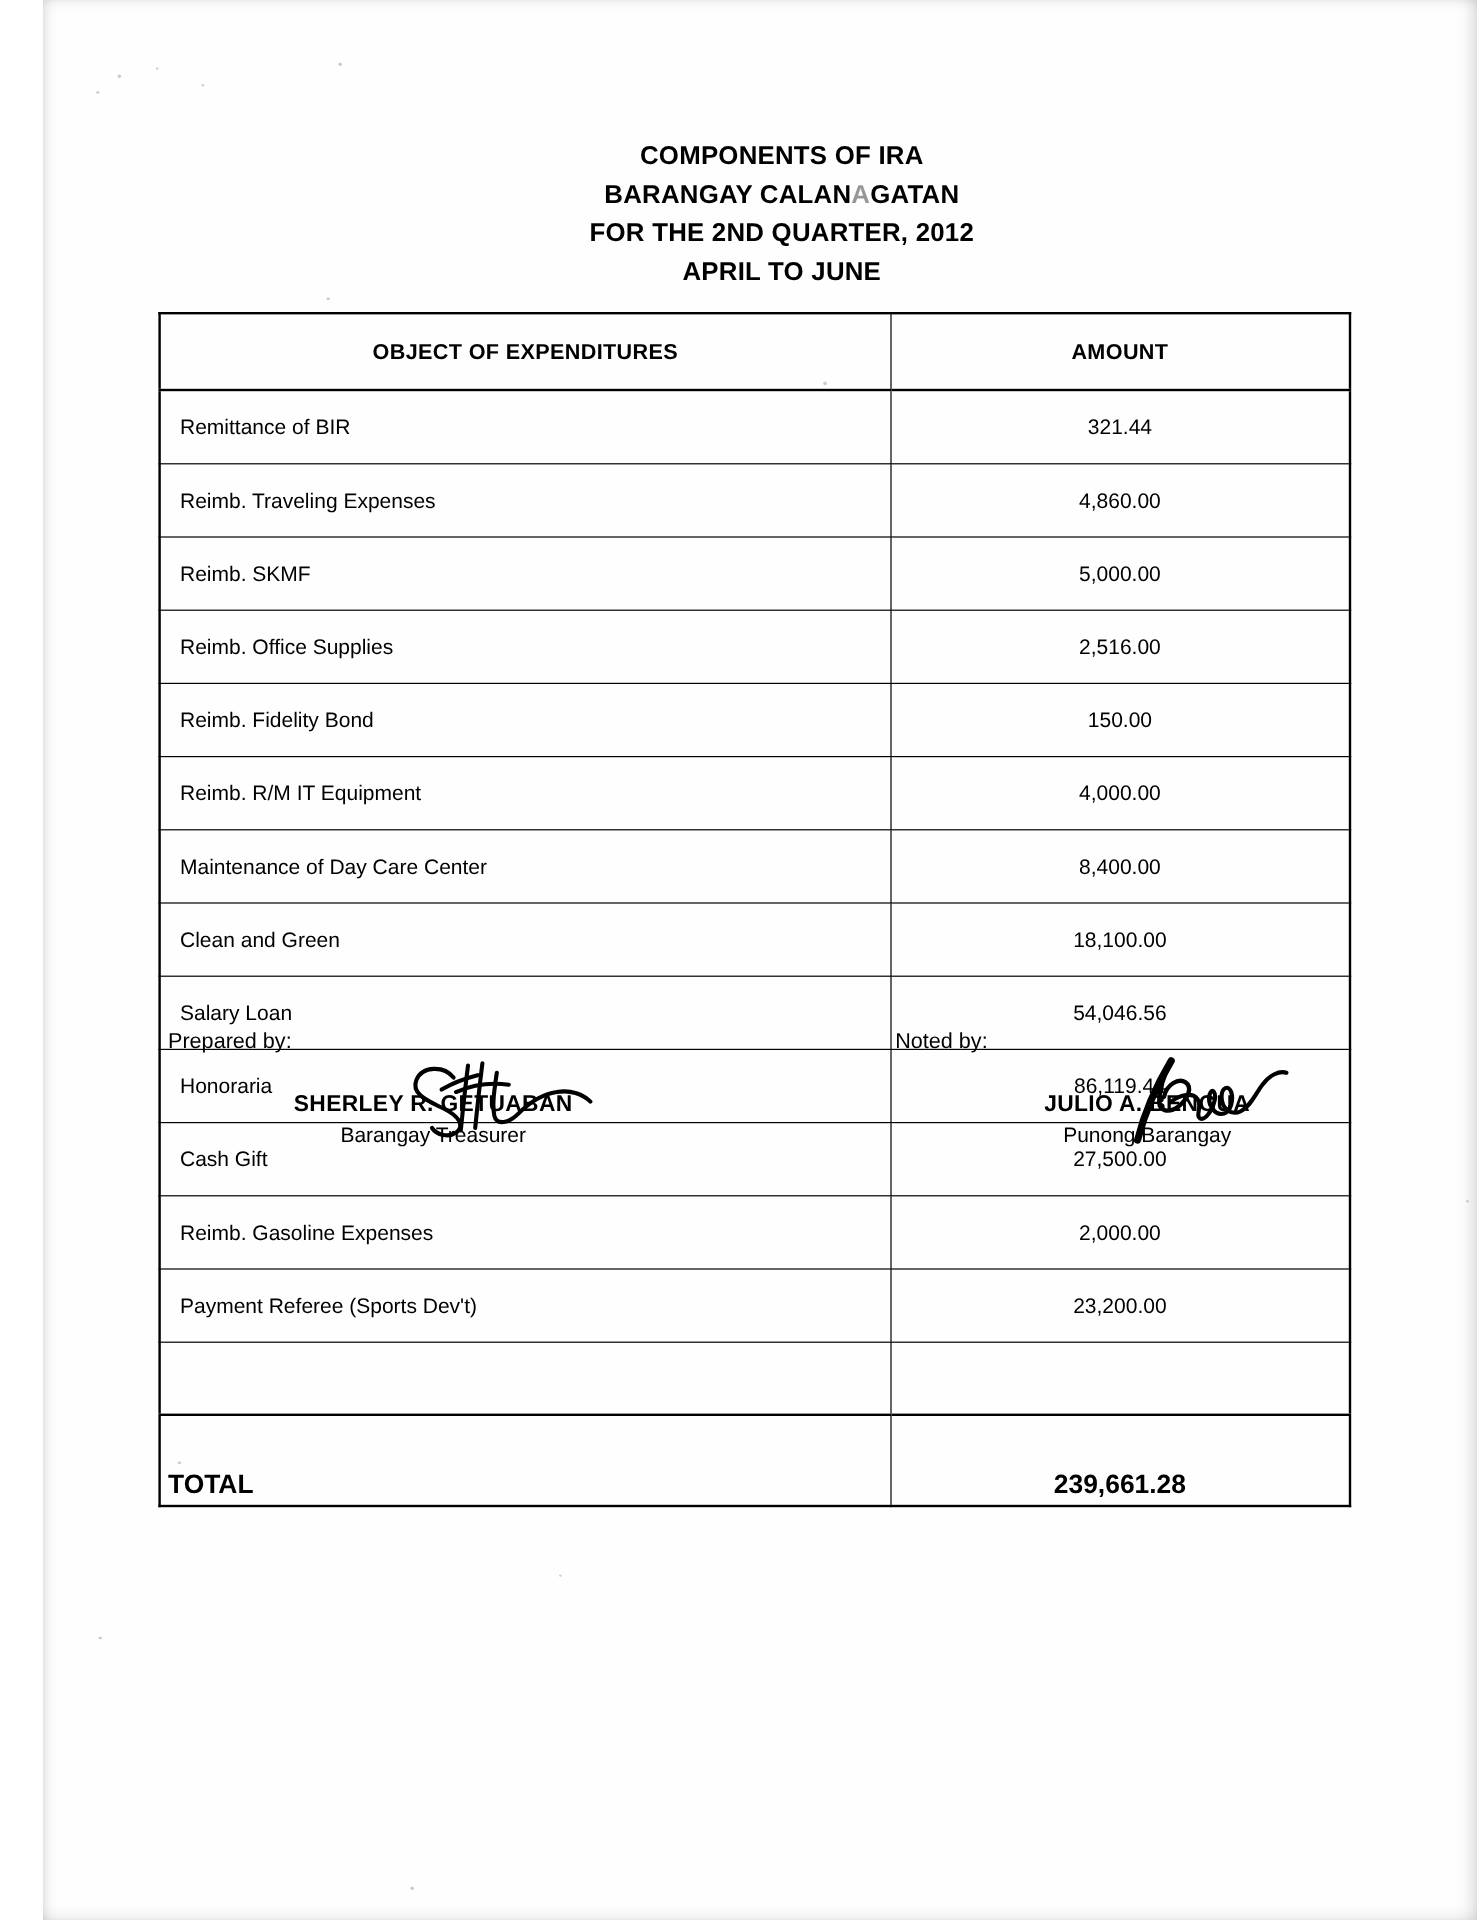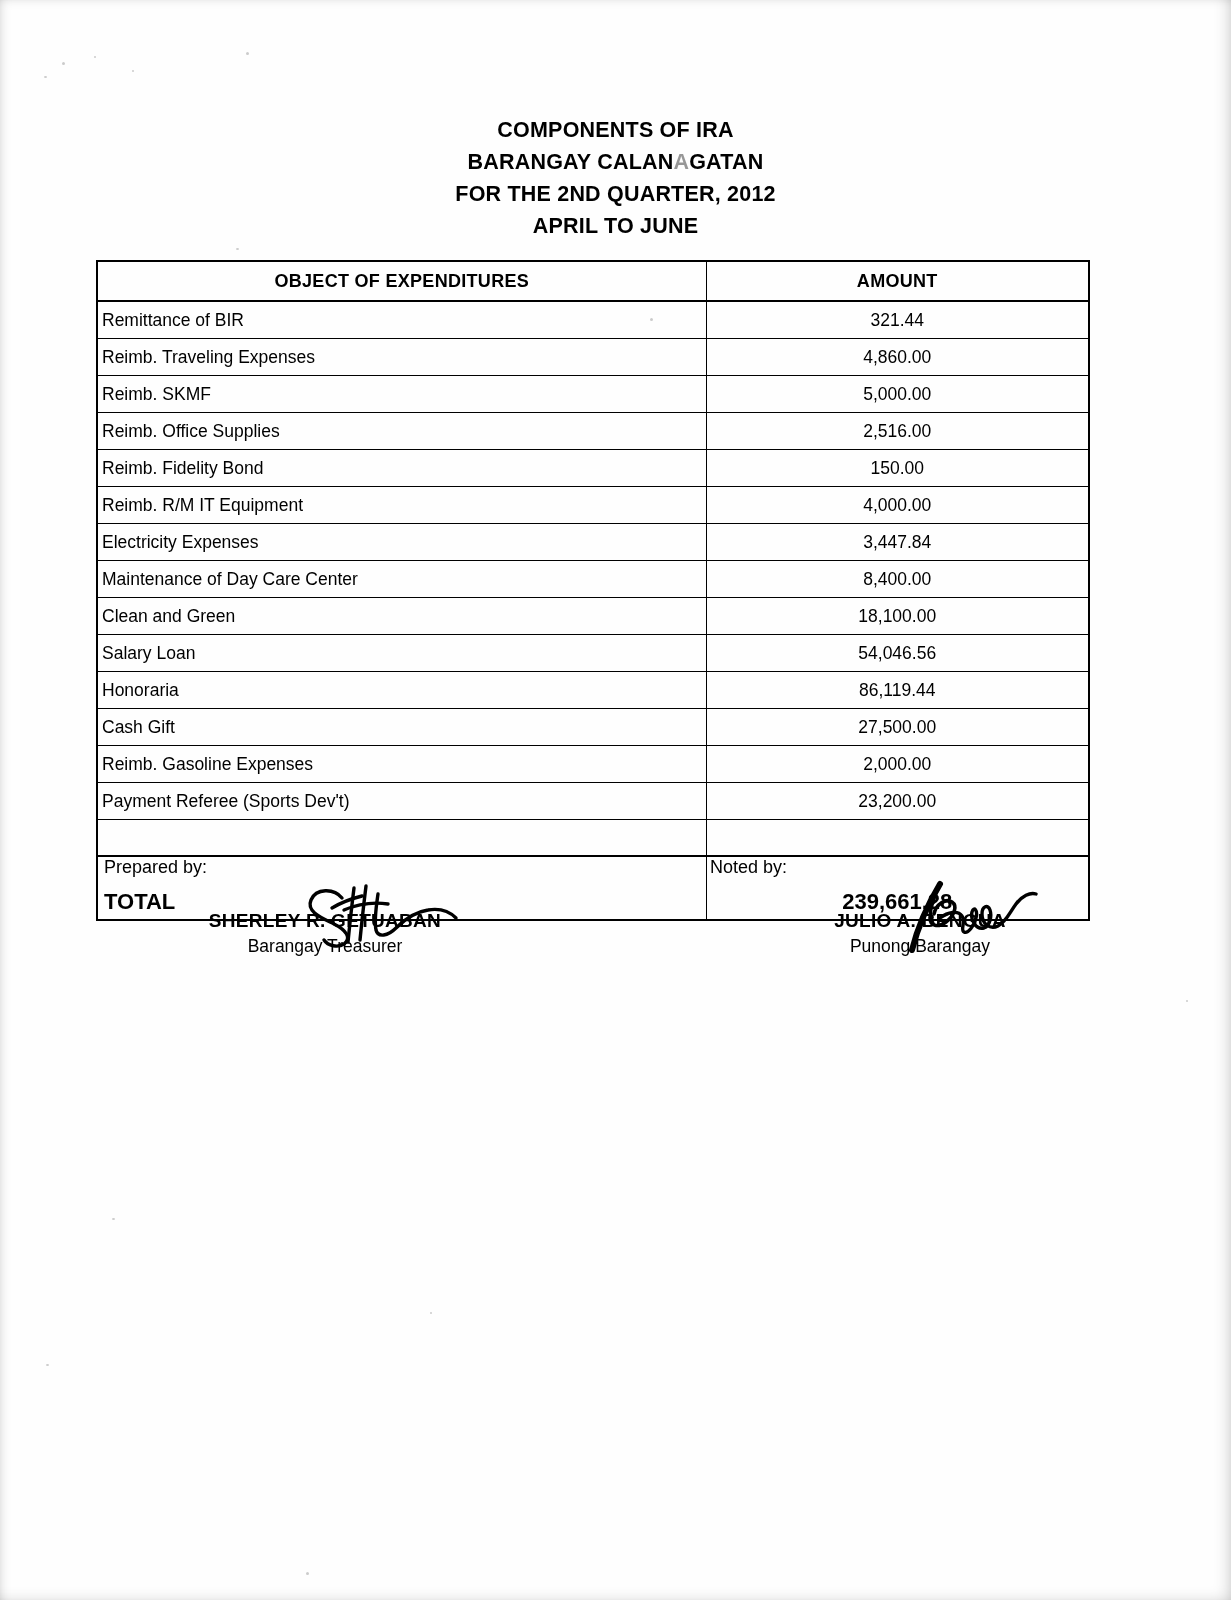--- a/index.html
+++ b/index.html
@@ -14,20 +14,21 @@
     font-family: "Liberation Sans", sans-serif;
     color: #000000;
     overflow: hidden;
   }
 
   
   .page {
     position: absolute;
     inset: 0;
     background: #fefefe;
+    margin-left: 36px;
   }
   .page::after {
     content: "";
     position: absolute;
     left: 0; top: 0; right: 0; bottom: 0;
     box-shadow: inset 6px 4px 14px -10px rgba(0,0,0,0.35),
                 inset -10px -6px 18px -12px rgba(0,0,0,0.30);
     pointer-events: none;
   }
 
@@ -57,21 +58,21 @@
     top: 260px;
     width: 992px;
   }
   table.ira {
     border-collapse: collapse;
     width: 992px;
     table-layout: fixed;
   }
   table.ira td, table.ira th {
     border: 1.6px solid #000;
-    padding: 4px;
+    padding: 16px;
     font-size: 17.5px;
     font-weight: normal;
     vertical-align: middle;
   }
   table.ira thead th {
     height: 30px;
     text-align: center;
     font-weight: bold;
     font-size: 18px;
     letter-spacing: 0.3px;
@@ -214,24 +215,20 @@
             <td class="label">Reimb. Office Supplies</td>
             <td class="amount">2,516.00</td>
           </tr>
           <tr>
             <td class="label">Reimb. Fidelity Bond</td>
             <td class="amount">150.00</td>
           </tr>
           <tr>
             <td class="label">Reimb. R/M IT Equipment</td>
             <td class="amount">4,000.00</td>
-          </tr>
-          <tr>
-            <td class="label">Electricity Expenses</td>
-            <td class="amount">3,447.84</td>
           </tr>
           <tr>
             <td class="label">Maintenance of Day Care Center</td>
             <td class="amount">8,400.00</td>
           </tr>
           <tr>
             <td class="label">Clean and Green</td>
             <td class="amount">18,100.00</td>
           </tr>
           <tr>

